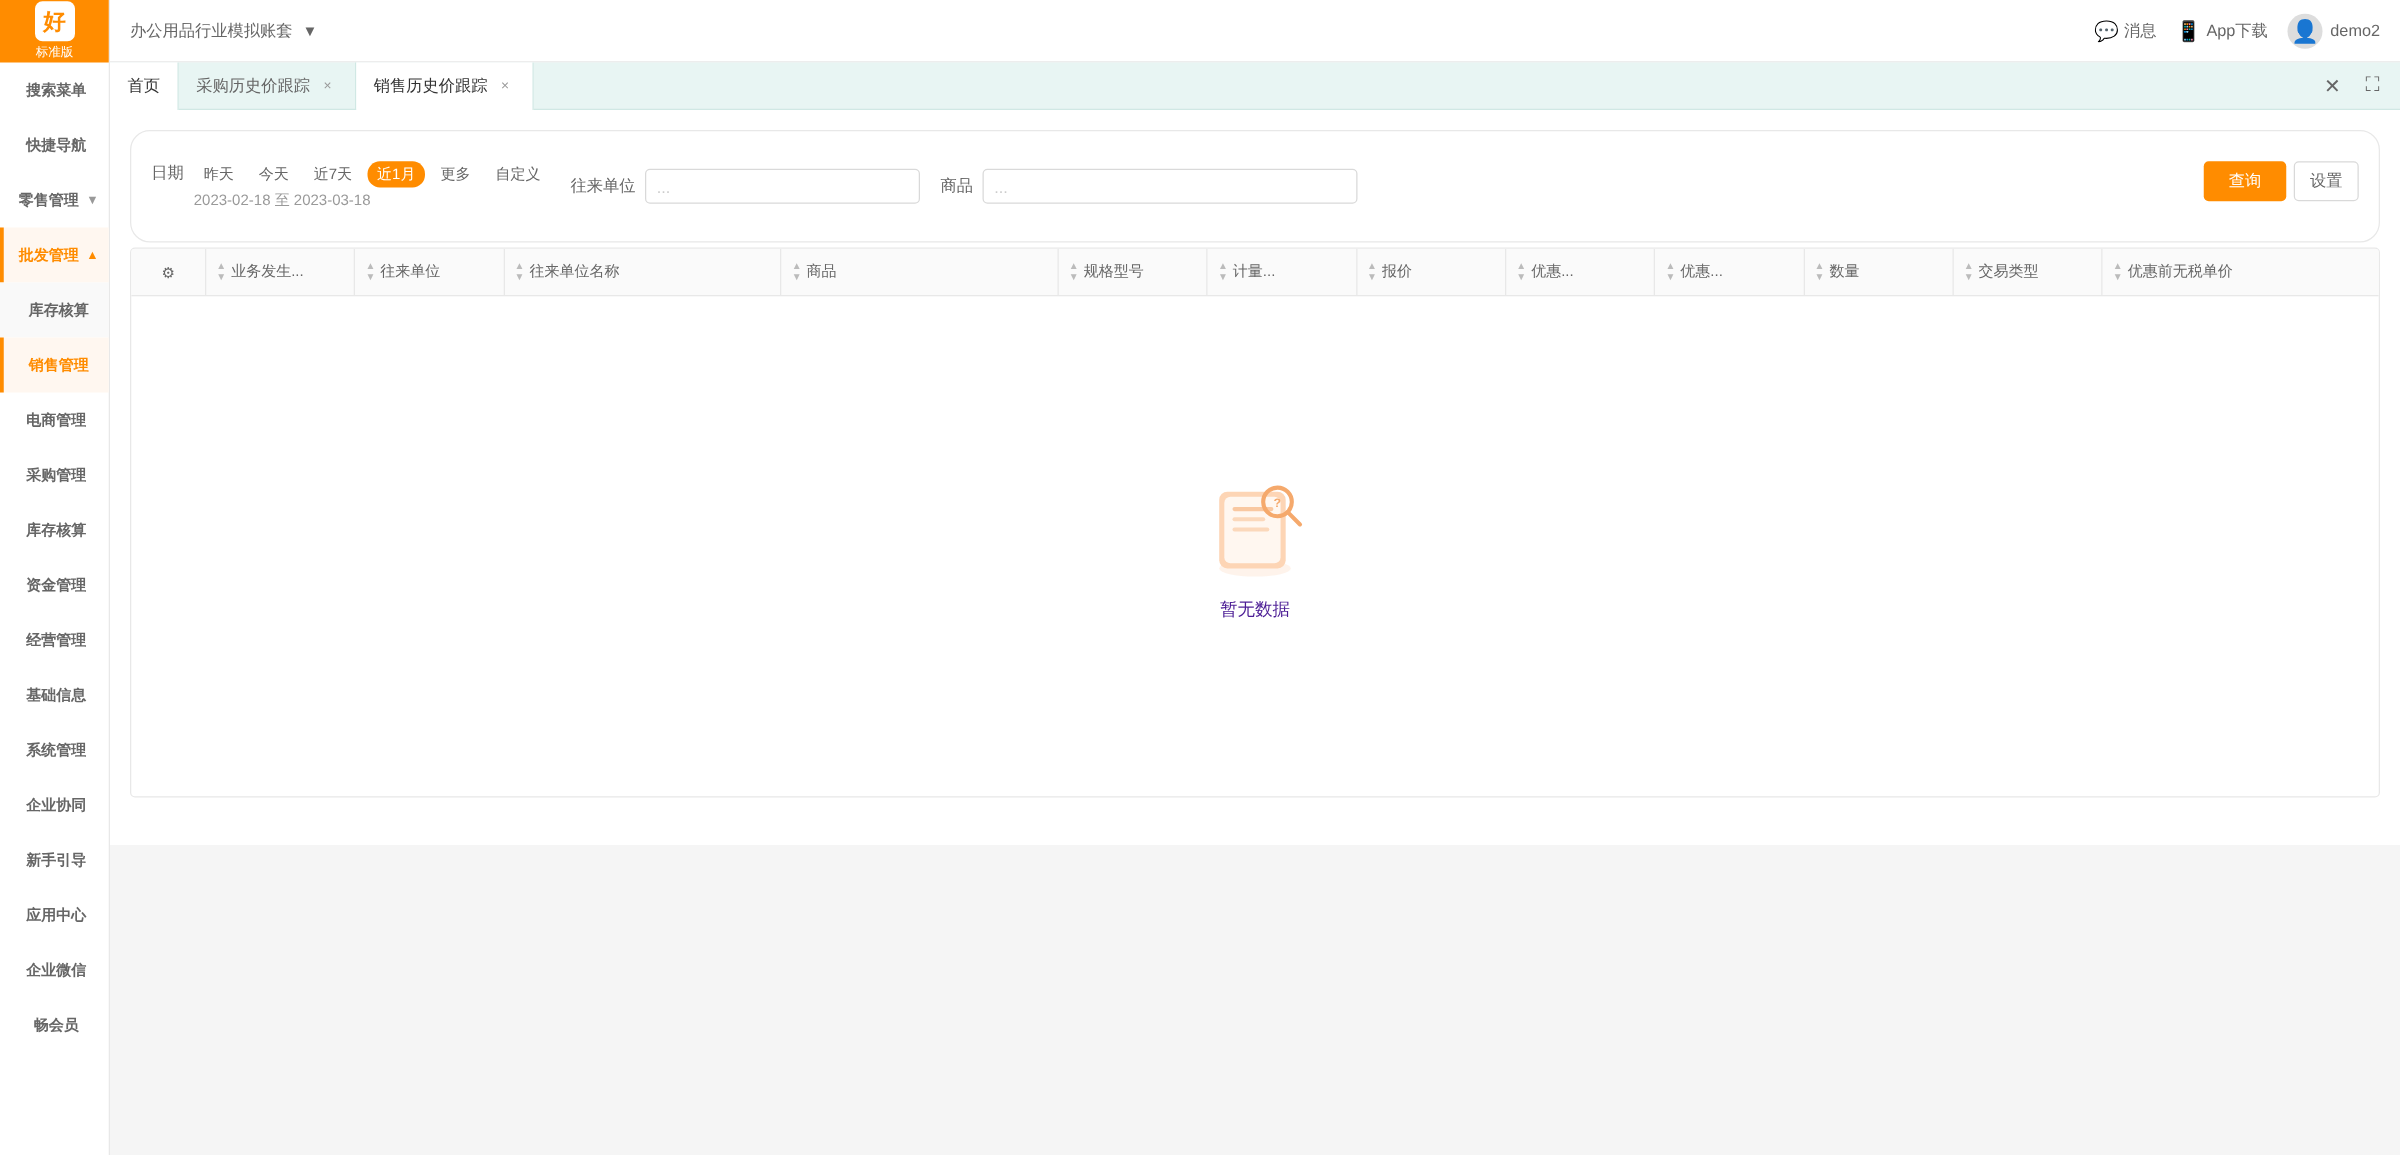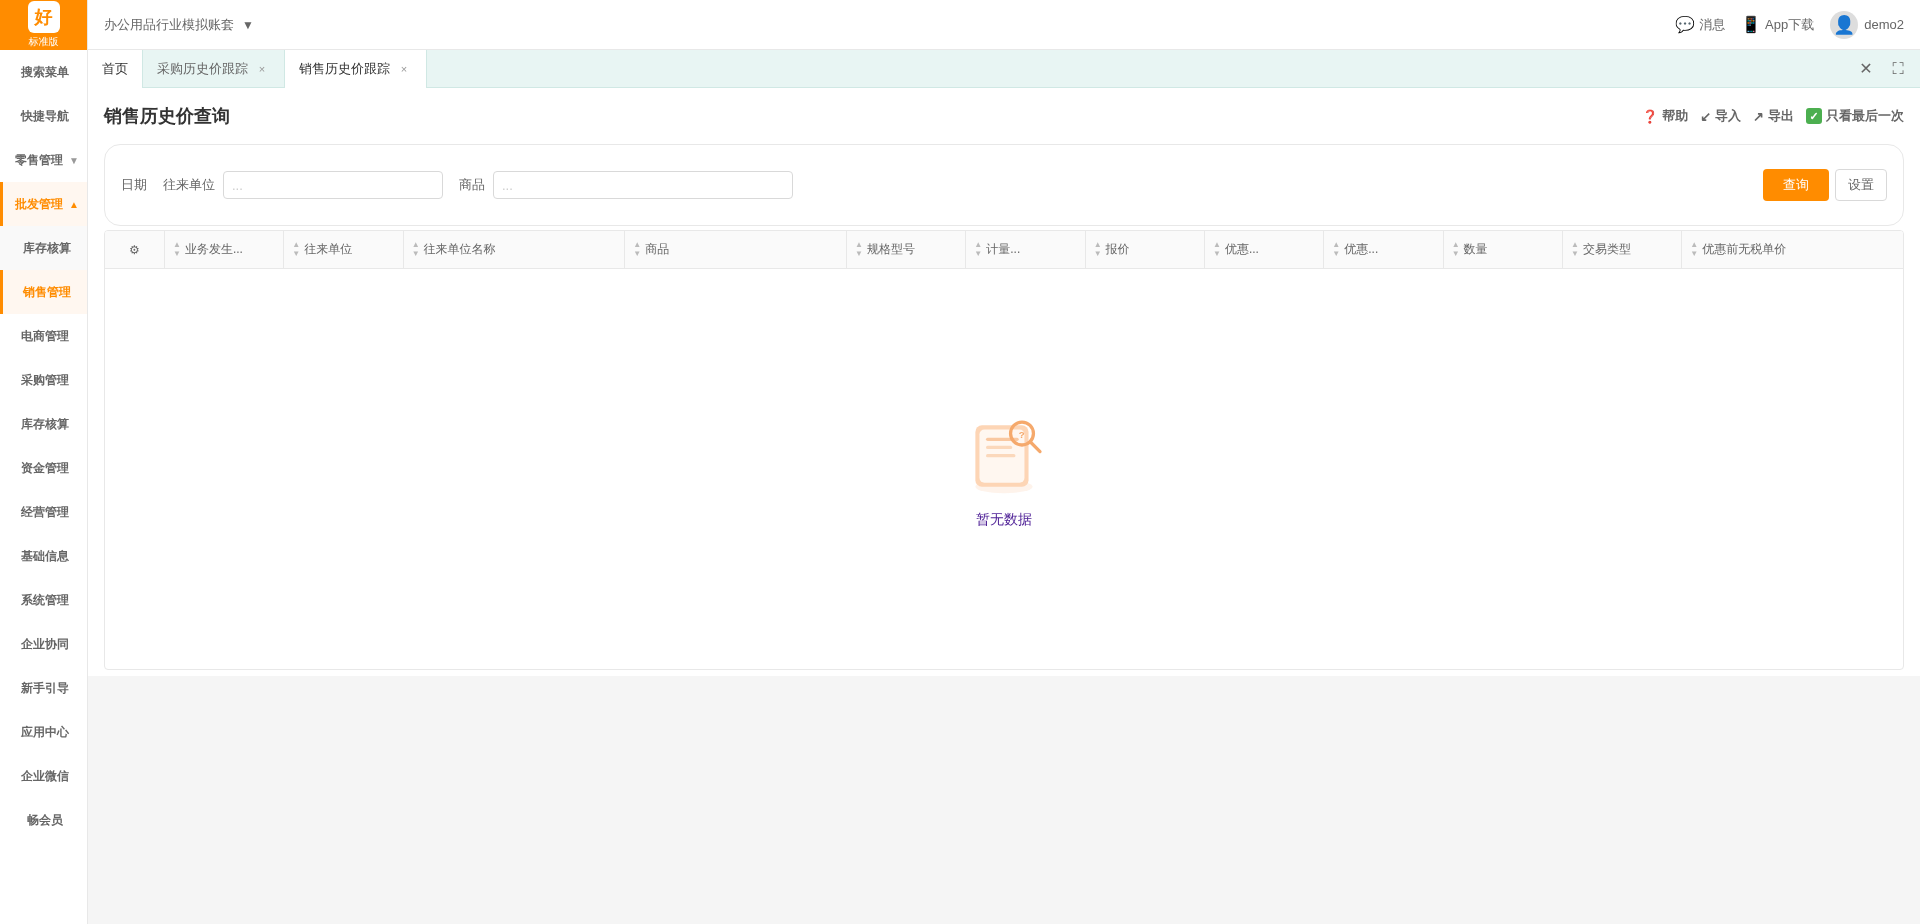--- a/index.html
+++ b/index.html
@@ -182,47 +182,37 @@
       <span class="tab-close">×</span>
     </div>
     <div class="tabbar-actions">
       <div class="tabbar-action-btn">✕</div>
       <div class="tabbar-action-btn">⛶</div>
     </div>
   </div>
 
   <div class="page-content">
 
-    <div class="page-title">
-      <span>销售历史价查询</span>
-      <div class="page-title-actions">
-        <span>
-          <span>❓</span>
-          <span>帮助</span>
-        </span>
-        <span>
-          <span>↙</span>
-          <span>导入</span>
-        </span>
-        <span>
-          <span>↗</span>
-          <span>导出</span>
-        </span>
-        <span style="display:flex;align-items:center;gap:4px;">
-          <span class="checkbox-checked">✓</span>
-          <span>只看最后一次</span>
-        </span>
-      </div>
-    </div>
 
     <div class="filter-bar">
       <div class="filter-row">
 
         <div class="filter-item" style="align-items:flex-start;">
           <span class="filter-label">日期</span>
+          <div style="display:flex;flex-direction:column;">
+            <div class="filter-date-btns">
+              <span class="date-btn">昨天</span>
+              <span class="date-btn">今天</span>
+              <span class="date-btn">近7天</span>
+              <span class="date-btn active">近1月</span>
+              <span class="date-btn">更多</span>
+              <span class="date-btn">自定义</span>
+            </div>
+            <div class="date-range">2023-02-18 至 2023-03-18</div>
+          </div>
         </div>
 
         <div class="filter-item">
           <span class="filter-label">往来单位</span>
           <div class="filter-input" style="width:220px;">
             <span style="color:#ccc;">...</span>
           </div>
         </div>
 
         <div class="filter-item">

